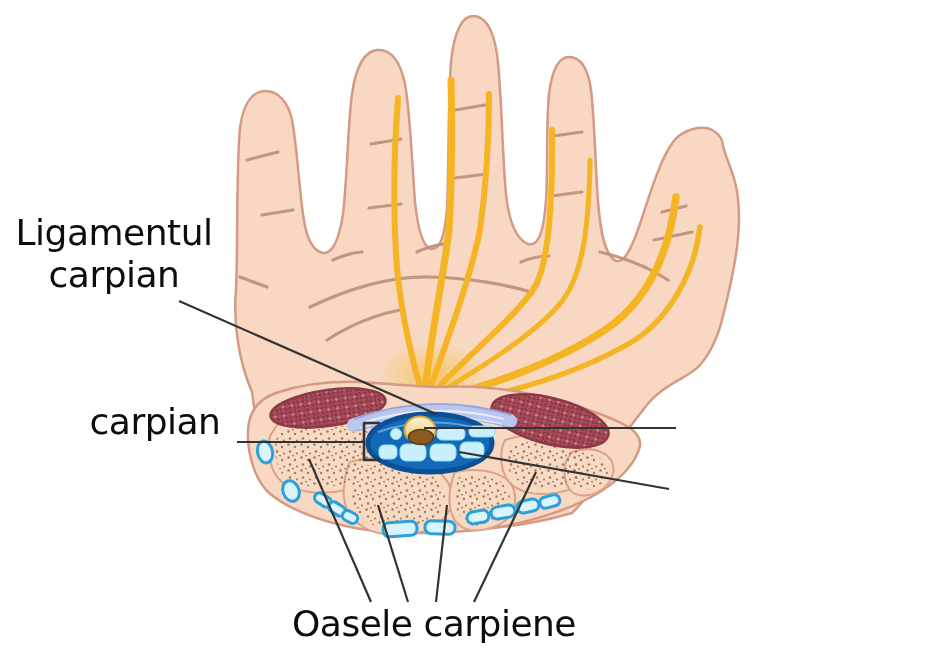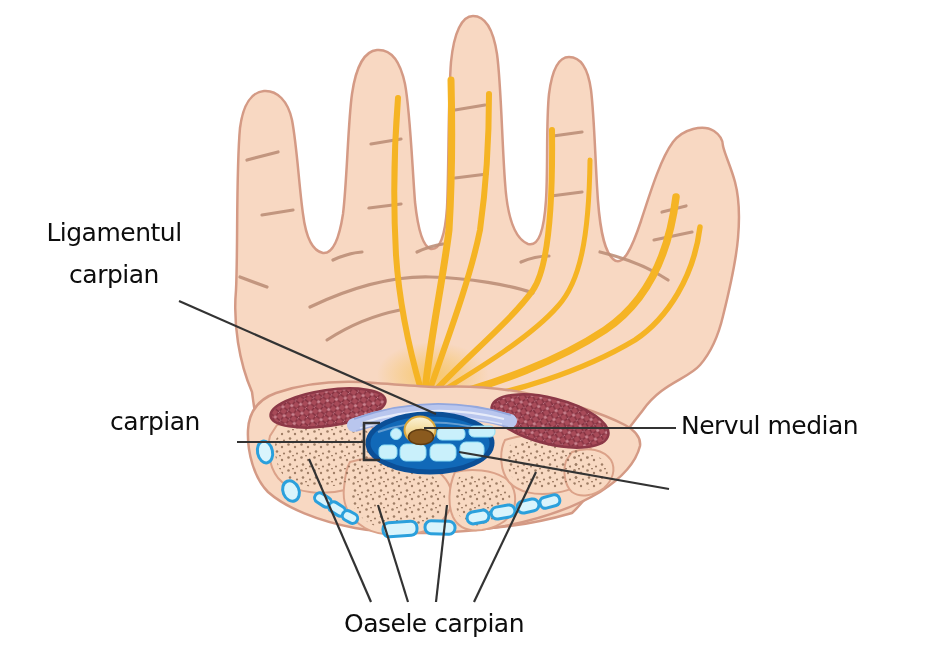--- a/index.html
+++ b/index.html
@@ -1,19 +1,19 @@
 <!DOCTYPE html>
 <html><head>
 <meta charset="utf-8">
 <style>
   html,body{margin:0;padding:0;background:#fff;}
   .stage{position:relative;width:945px;height:649px;background:#ffffff;overflow:hidden;
          font-family:"DejaVu Sans","Liberation Sans",sans-serif;}
   .stage svg{position:absolute;left:0;top:0;}
-  .lbl{position:absolute;color:#0d0d0d;font-size:25px;letter-spacing:-0.5px;line-height:41px;}
+  .lbl{position:absolute;color:#0d0d0d;font-size:36px;letter-spacing:-0.5px;line-height:41px;}
   .lbl.center{text-align:center;}
   .nowrap{white-space:nowrap;}
 </style>
 </head>
 <body>
 
 <div class="stage">
 
 <svg width="945" height="649" viewBox="0 0 945 649">
   <defs>
@@ -205,18 +205,17 @@
 
 <div class="lbl center" style="left:6px;top:212px;width:216px;line-height:42px;">
   <div>Ligamentul</div>
   <div>carpian</div>
 </div>
 
 <div class="lbl center" style="left:72px;top:400px;width:166px;line-height:44px;">
   <div>carpian</div>
 </div>
 
-<div class="lbl nowrap" style="left:681px;top:405px;">Nervul median</div>
-
-
-<div class="lbl center nowrap" style="left:284px;top:603px;width:300px;">Oasele carpian</div>
+
+
+<div class="lbl center nowrap" style="left:284px;top:603px;width:300px;">Oasele carpiene</div>
 
 </div>
 
 </body></html>

